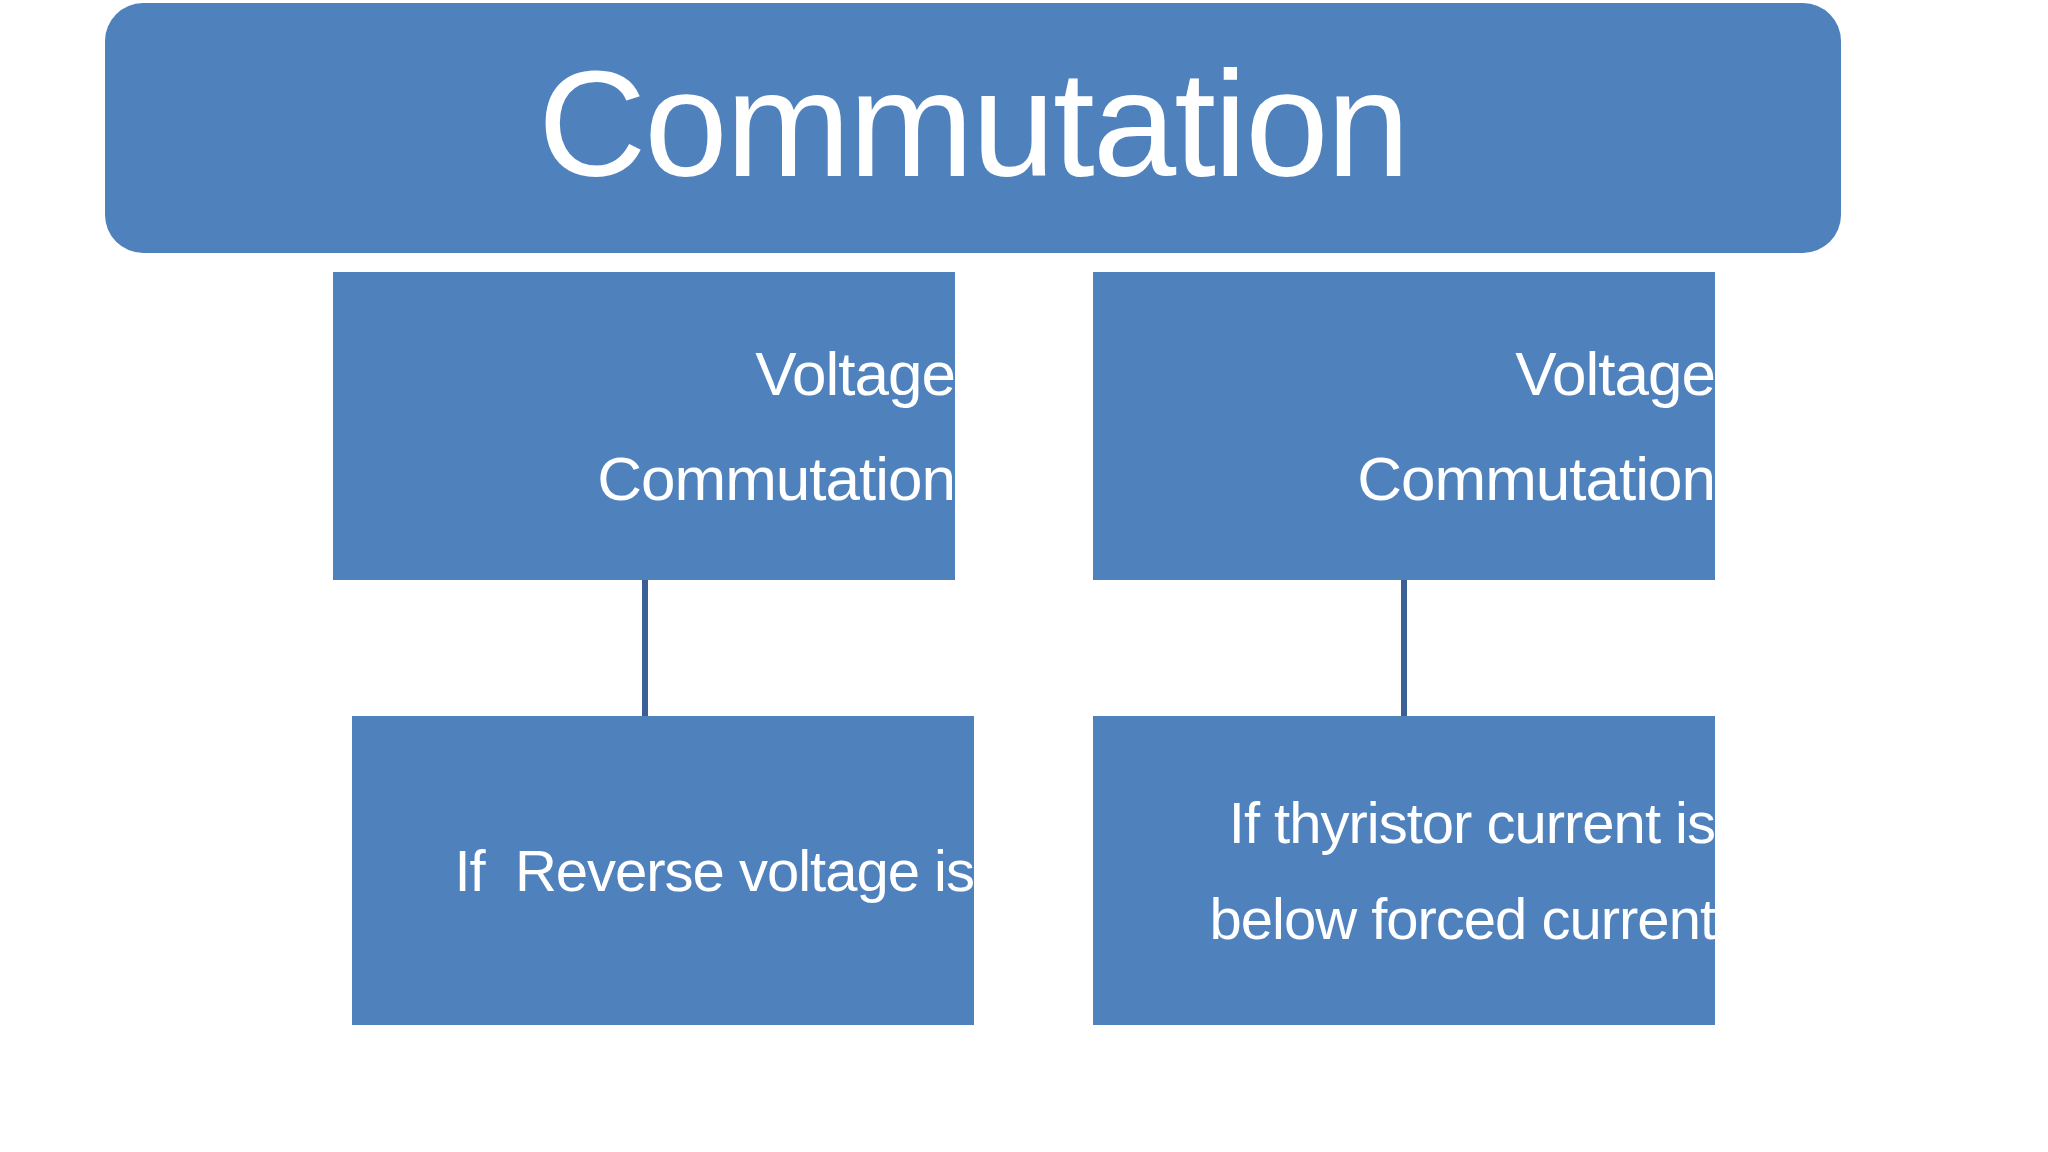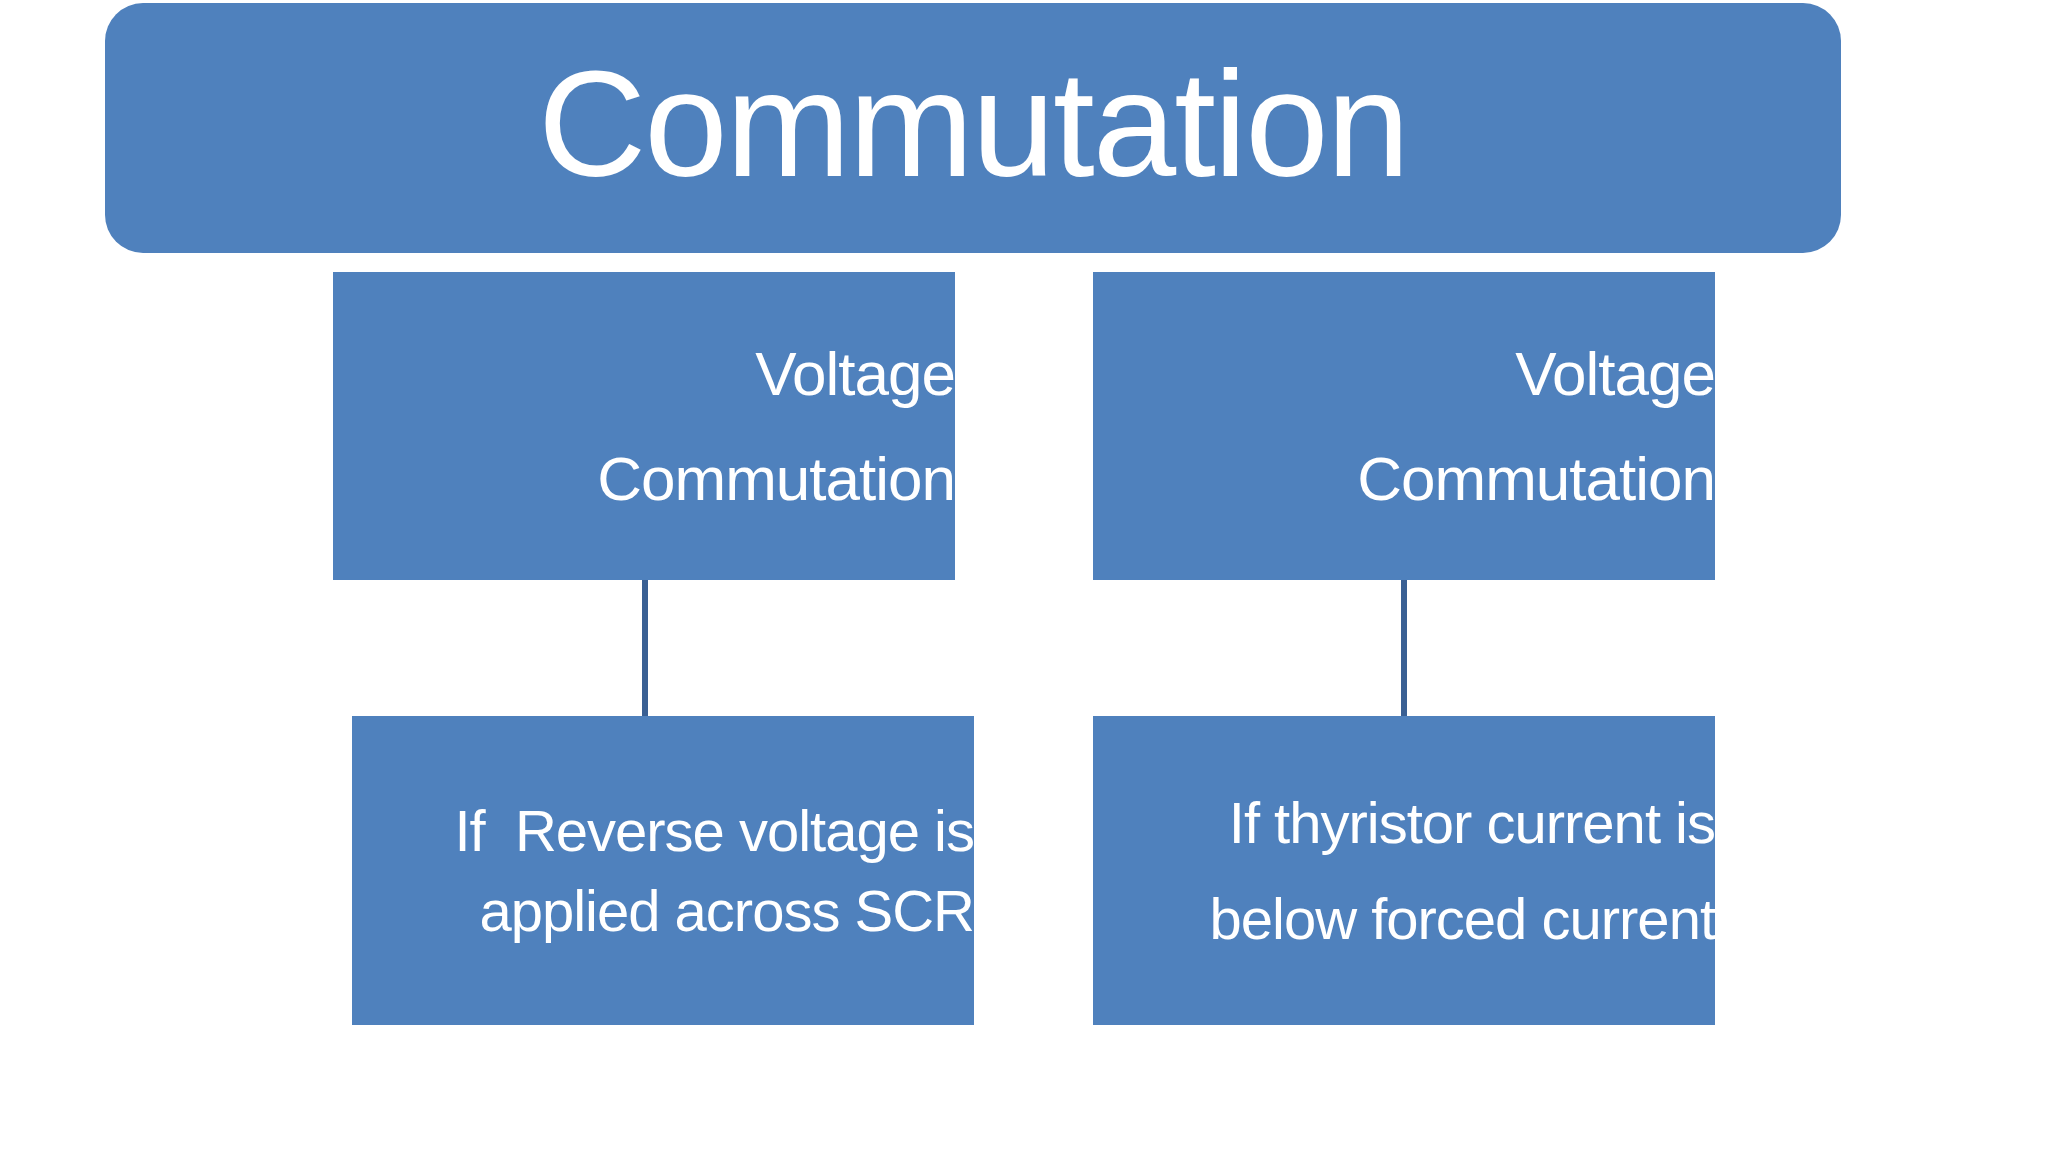--- a/index.html
+++ b/index.html
@@ -87,21 +87,20 @@
   <div class="box header-box right">
     <div class="header-line">Voltage</div>
     <div class="header-line">Commutation</div>
   </div>
 
   <div class="connector left"></div>
   <div class="connector right"></div>
 
   <div class="box detail-box left">
     <div class="detail-line">If  Reverse voltage is</div>
-    <div class="detail-line">applied across SCR</div>
   </div>
 
   <div class="box detail-box right">
     <div class="detail-line">If thyristor current is</div>
     <div class="detail-line">below forced current</div>
   </div>
 
 </div>
 
 </body></html>

